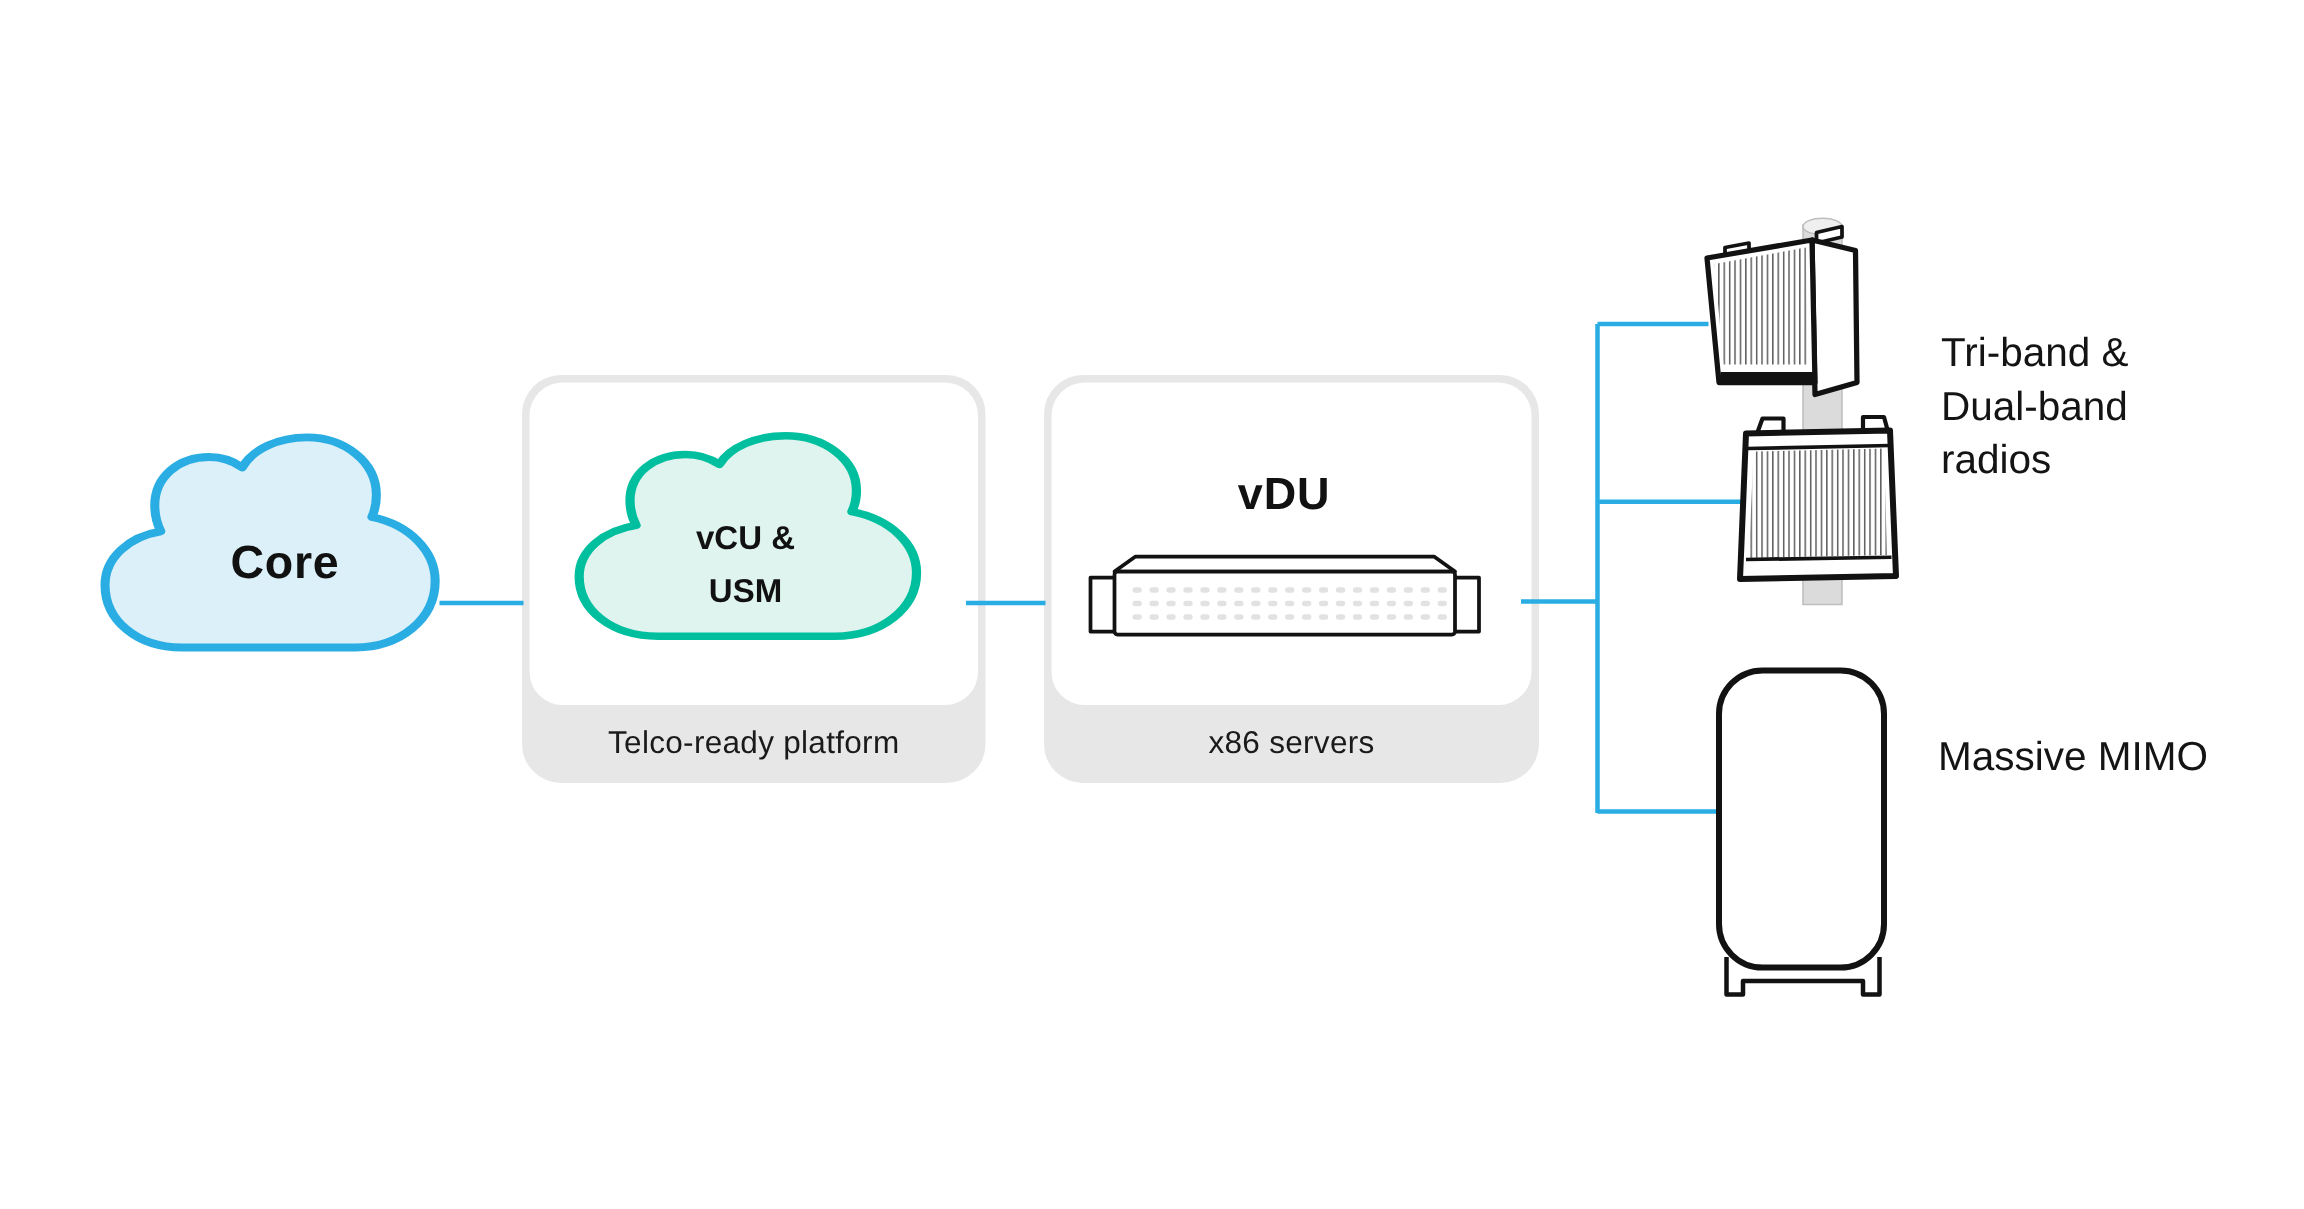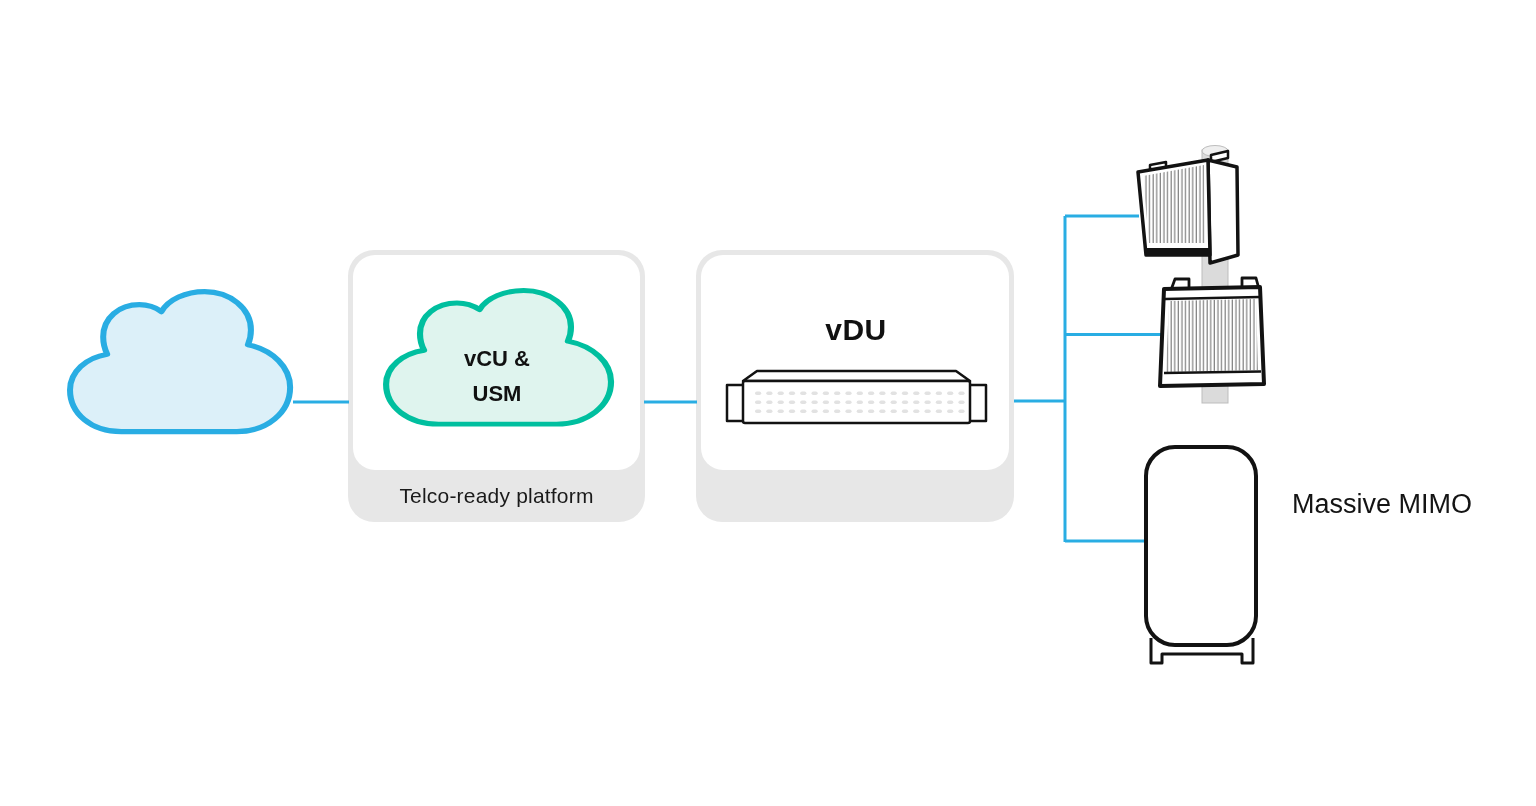--- a/index.html
+++ b/index.html
@@ -1,21 +1,21 @@
 <!DOCTYPE html>
 <html><head>
 <meta charset="utf-8">
 <style>
   html,body{margin:0;padding:0;background:#fff;}
   #stage{
     position:relative;width:1536px;height:806px;background:#ffffff;
     font-family:"Liberation Sans","DejaVu Sans",sans-serif;overflow:hidden;
   }
   .card{
-    position:absolute;top:250px;height:272px;background:#E7E7E7;border-radius:26px;
+    position:absolute;top:250px;height:272px;background:#E7E7E7;border-radius:26px;padding-left:12px;
   }
   .card-inner{
     position:absolute;left:5px;right:5px;top:5px;height:215px;background:#ffffff;border-radius:22px;
   }
   .card-footer{
     position:absolute;left:0;right:0;bottom:0;height:52px;
     display:flex;align-items:center;justify-content:center;
     font-size:21px;color:#1a1a1a;letter-spacing:.2px;
   }
   #card-platform{left:348px;width:297px;}
@@ -38,20 +38,21 @@
 
 <div id="stage">
 
   <div class="card" id="card-platform">
     <div class="card-inner"></div>
     <div class="card-footer">Telco-ready platform</div>
   </div>
 
   <div class="card" id="card-servers">
     <div class="card-inner"></div>
+    <div class="card-footer">x86 servers</div>
   </div>
 
   <svg class="overlay" viewBox="0 0 1536 806">
     <defs>
       <pattern id="fins" width="3.6" height="8" patternUnits="userSpaceOnUse">
         <rect width="3.6" height="8" fill="#ffffff"></rect>
         <line x1="1.1" y1="0" x2="1.1" y2="8" stroke="#4a4a4a" stroke-width="0.9"></line>
       </pattern>
     </defs>
 
@@ -167,26 +168,32 @@
       <line x1="1165" y1="299" x2="1260" y2="297" stroke-width="2.5"></line>
       <line x1="1164" y1="373" x2="1261" y2="371.5" stroke-width="2.5"></line>
     </g>
 
     <g stroke="#121212" fill="#ffffff" stroke-linejoin="round">
       <path d="M1151 638 V663 H1162 V654 H1242 V663 H1253 V638" stroke-width="3"></path>
       <rect x="1146" y="447" width="110" height="198" rx="29" stroke-width="4"></rect>
     </g>
   </svg>
 
+  <div class="node-label" id="label-core">Core</div>
 
   <div class="node-label" id="label-vcu">
     <div>vCU &amp;</div>
     <div>USM</div>
   </div>
 
   <div class="node-label" id="label-vdu">vDU</div>
 
+  <div class="side-label" id="label-triband">
+    <div>Tri-band &amp;</div>
+    <div>Dual-band</div>
+    <div>radios</div>
+  </div>
 
   <div class="side-label" id="label-mimo">
     <div>Massive MIMO</div>
   </div>
 
 </div>
 
 </body></html>

